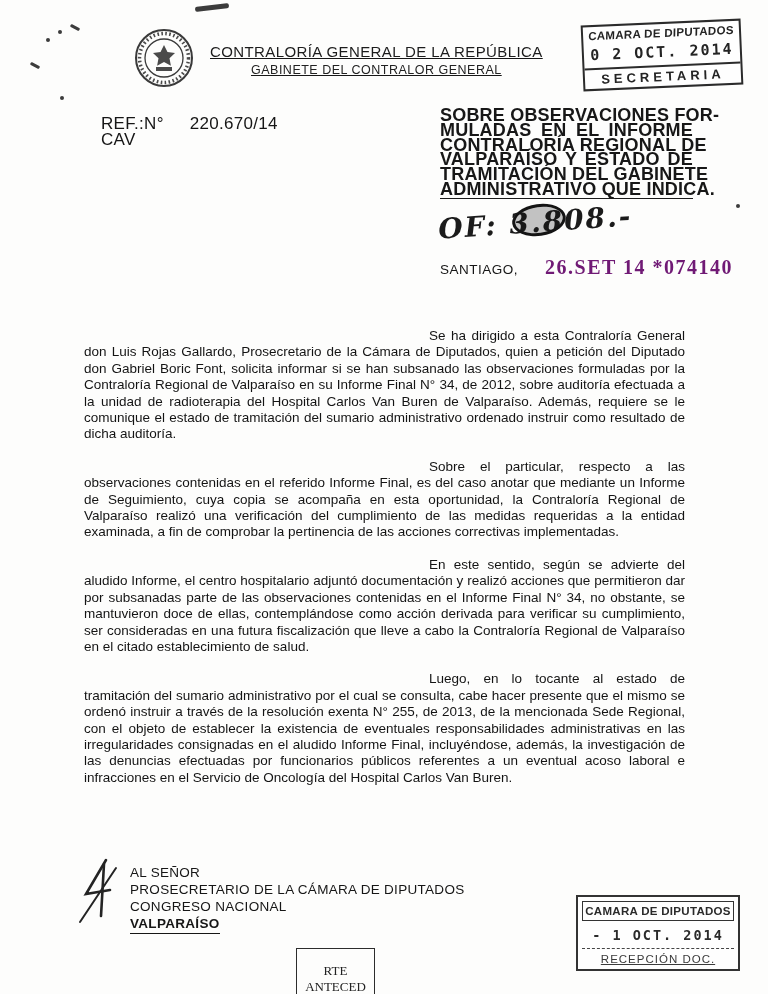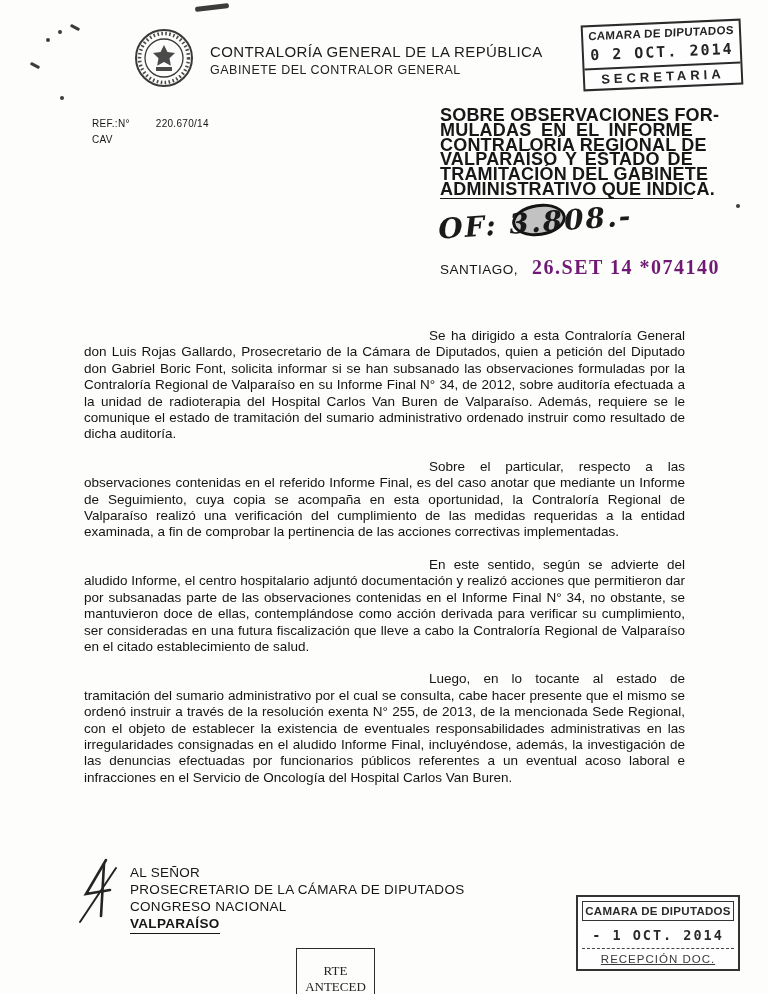--- a/index.html
+++ b/index.html
@@ -12,36 +12,36 @@
 
   
   .artifact { position:absolute; background:#3c3c3c; }
   .art-dash { width:34px; height:5px; border-radius:2px; transform:rotate(-7deg); }
   .art-dot  { width:4px; height:4px; border-radius:50%; }
   .art-tick { width:10px; height:3px; transform:rotate(28deg); border-radius:1px; }
 
   
   .header { position:absolute; top:28px; left:134px; display:flex; align-items:center; gap:16px; }
   .seal { width:60px; height:60px; flex:0 0 auto; }
-  .org { text-align:left; padding-top:4px; }
+  .org { text-align:center; padding-top:4px;text-decoration:underline; }
   .org-name { font-size:15px; letter-spacing:.4px; color:#1c1c1c; }
   .org-dept { font-size:12.5px; letter-spacing:.5px; margin-top:3px; color:#222; }
 
   
   .stamp-secretaria {
     position:absolute; top:22px; left:582px; width:160px;
     border:2.5px solid #2b2b2b; transform:rotate(-2.5deg);
     background:rgba(255,255,255,.6); color:#242424; text-align:center;
   }
   .stamp-secretaria .st-title { font-size:11.5px; font-weight:bold; letter-spacing:.3px; padding:3px 2px 2px; transform:skewX(-4deg); }
   .stamp-secretaria .st-date  { font-size:15px; font-weight:bold; letter-spacing:2px; padding:2px 0 4px; font-family:"DejaVu Sans Mono", monospace; }
   .stamp-secretaria .st-foot  { font-size:13px; font-weight:bold; letter-spacing:4px; border-top:2.5px solid #2b2b2b; padding:2px 0; }
 
   
-  .ref { position:absolute; top:116px; left:92px; font-size:10px; line-height:16px; letter-spacing:.3px; }
+  .ref { position:absolute; top:116px; left:101px; font-size:17px; line-height:16px; letter-spacing:.3px; }
   .ref-row { display:flex; gap:26px; }
 
   
   .subject { position:absolute; top:108px; left:440px; width:253px; font-size:18px; line-height:14.8px; letter-spacing:.2px; color:#171717;font-weight:bold; }
   .subject-line { text-align:justify; text-align-last:justify; white-space:nowrap; }
   .subject-line.last { text-align-last:left; border-bottom:1.5px solid #1a1a1a; padding-bottom:1px; }
 
   
   .of-number {
     position:absolute; top:206px; left:438px;
@@ -49,21 +49,21 @@
     transform:rotate(-4deg); letter-spacing:2px; color:#1b1b1b;
     font-family:"DejaVu Serif", serif;
   }
   .ink-scribble {
     position:absolute; top:204px; left:512px; width:54px; height:32px;
     border:3px solid #141414; border-radius:50%; transform:rotate(-8deg);
     background:rgba(20,20,20,.25);
   }
 
   
-  .dateline { position:absolute; top:256px; left:440px; display:flex; align-items:baseline; gap:14px; }
+  .dateline { position:absolute; top:256px; left:440px; display:flex; align-items:baseline; gap:27px; }
   .city { font-size:13.5px; letter-spacing:.5px; }
   .date-stamp { font-family:Liberation Serif, serif; font-weight:bold; font-size:20px; letter-spacing:1.5px; color:#701a75; }
 
   
   .body-text { position:absolute; top:328px; left:84px; width:601px; font-size:13.5px; line-height:16.4px; text-align:justify; color:#141414; }
   .body-text p { text-indent:345px; margin-bottom:16px; }
 
   
   .addressee { position:absolute; top:864px; left:130px; font-size:13.5px; line-height:17px; letter-spacing:.3px; }
   .addressee .city-line { font-weight:bold; border-bottom:1.8px solid #161616; display:inline-block; padding-bottom:1px; }

